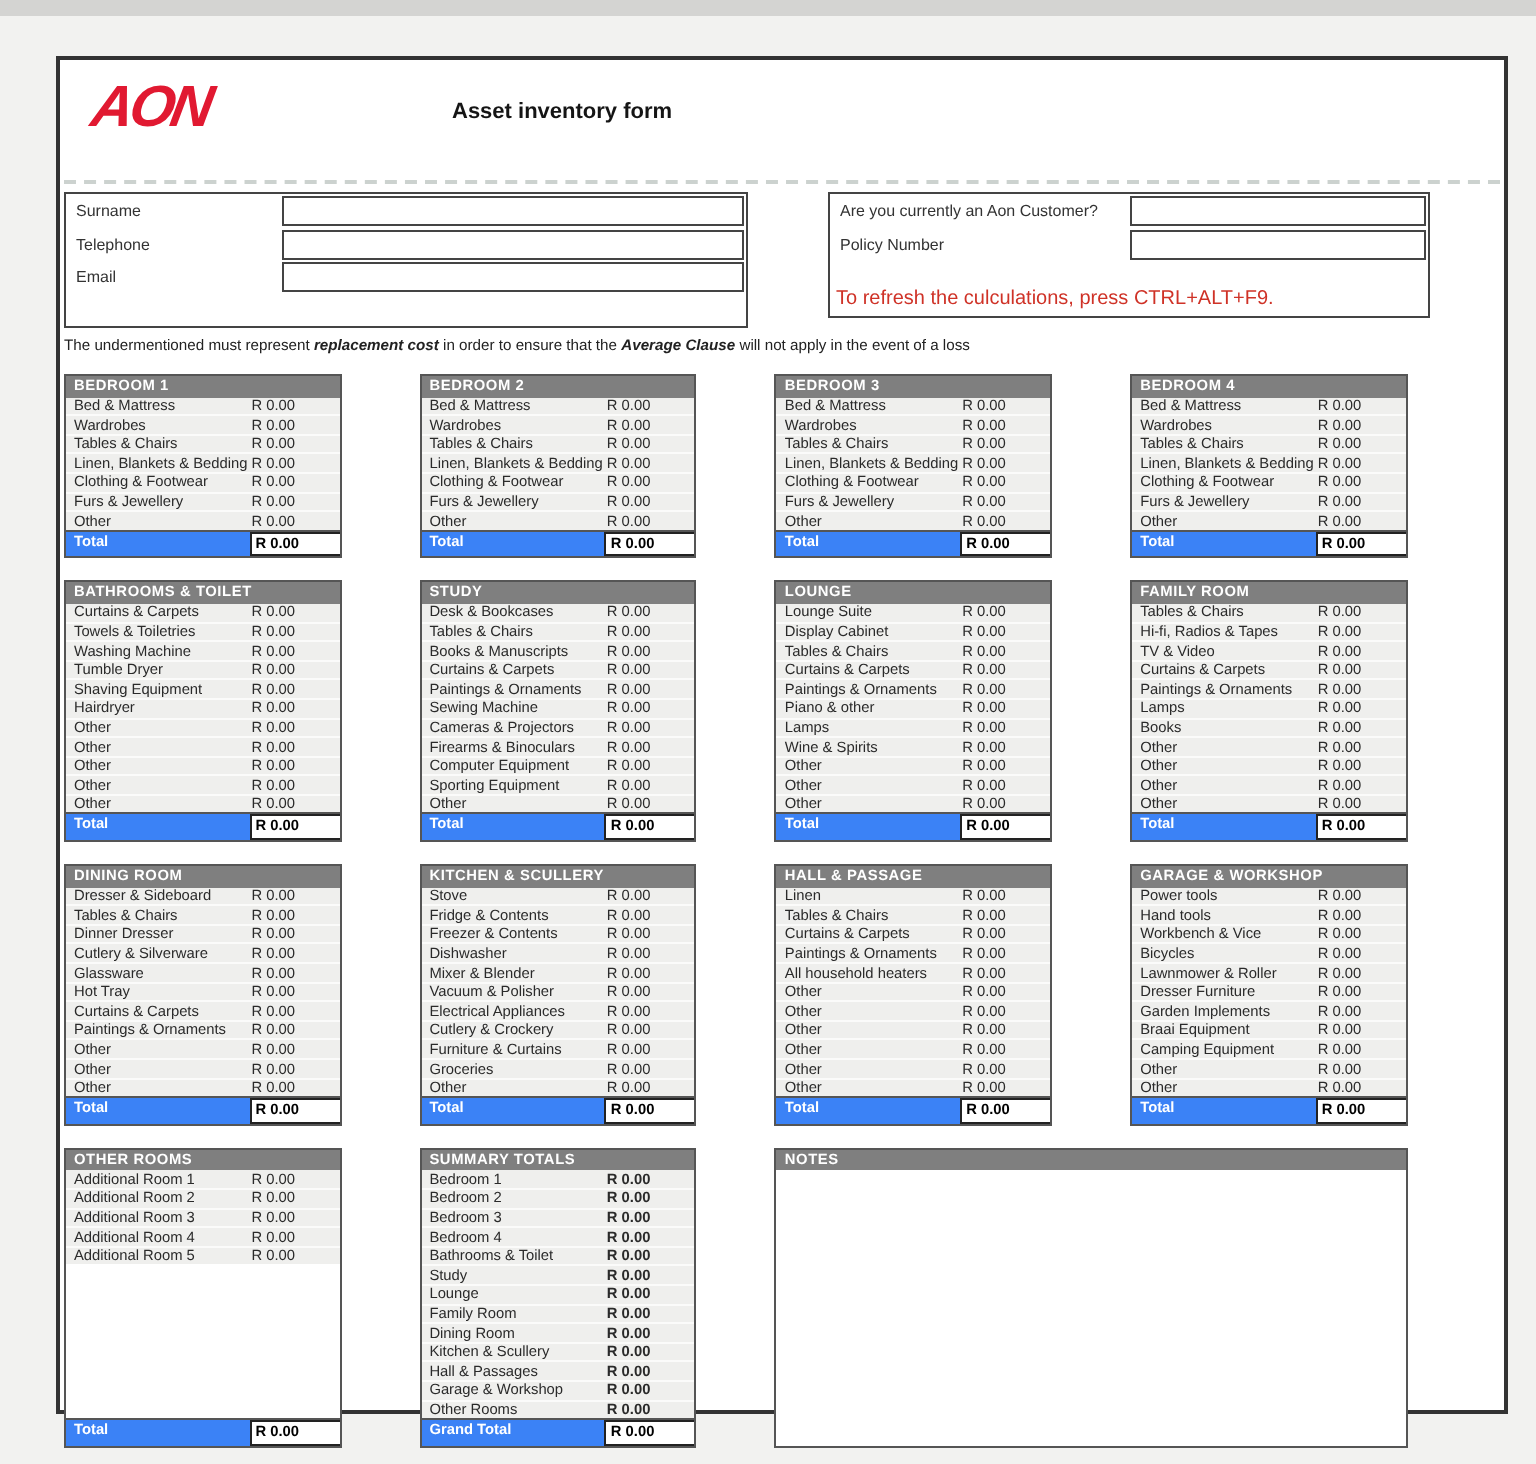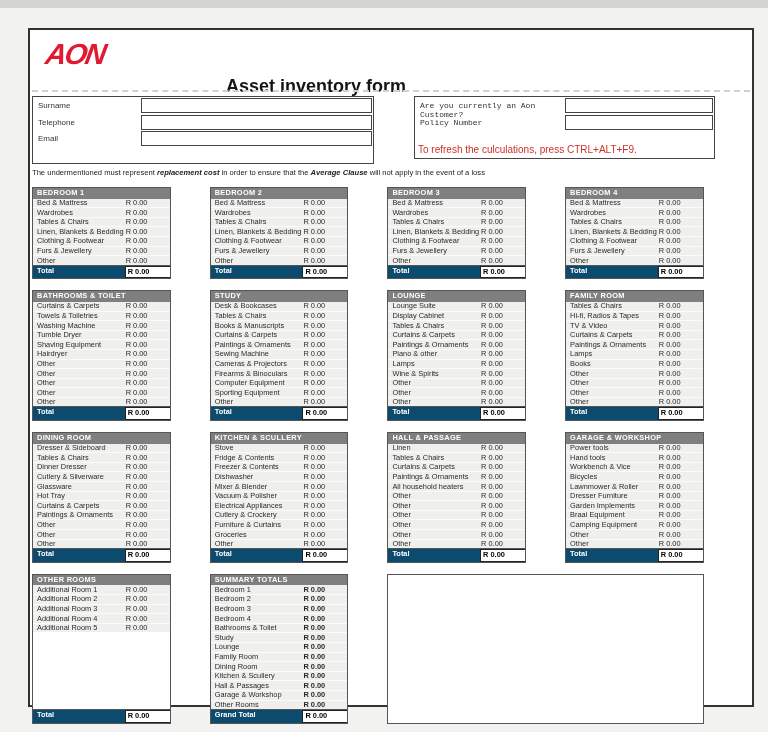--- a/index.html
+++ b/index.html
@@ -3,48 +3,48 @@
 <meta charset="utf-8">
 <style>
   * { margin:0; padding:0; box-sizing:border-box; font-family:"Liberation Sans", sans-serif; }
   html,body { width:768px; height:732px; background:#f2f2f0; position:relative; overflow:hidden; }
   .top-strip { position:absolute; top:0; left:0; right:0; height:8px; background:#d4d4d2; }
   .sheet { position:absolute; left:28px; top:28px; width:726px; height:679px; background:#fff; border:2px solid #333; }
 
   
   .brand-logo { position:absolute; left:16px; top:8px; font-style:italic; font-weight:bold;
     font-size:29px; color:#e11931; transform:skew(-10deg); letter-spacing:-2px; }
-  .page-title { position:absolute; left:196px; top:20px; font-weight:bold; font-size:18px; color:#151515;margin-top:26px; }
+  .page-title { position:absolute; left:196px; top:20px; font-weight:bold; font-size:11px; color:#151515; }
   .dash-divider { position:absolute; left:2px; right:2px; top:60px; border-top:2px dashed #ccd2cf; }
 
   
   .contact-left { position:absolute; left:2px; top:66px; width:342px; height:68px; border:1px solid #444; background:#fff; padding-top:1px; }
   .c-row { display:flex; height:16px; margin-bottom:0.5px; }
   .c-row .c-lbl { width:108px; font-size:8px; color:#333; padding:3px 0 0 5px; }
   .c-row input { flex:1; border:1px solid #444; background:#fff; height:15px; font-size:9px; padding:0 3px; margin-right:1px; outline:none; }
 
   .contact-right { position:absolute; left:384px; top:66px; width:301px; height:63px; border:1px solid #444; background:#fff; padding-top:1px; }
-  .contact-right .c-lbl { width:150px;font-family:Liberation Mono, monospace; }
+  .contact-right .c-lbl { width:150px; }
   .refresh-note { position:absolute; left:3px; bottom:3px; right:2px; color:#cf3227; font-size:10px; white-space:nowrap; }
 
   .instruction { position:absolute; left:2px; top:138px; font-size:7.6px; color:#222; }
 
   
   .grid { position:absolute; left:2px; top:157px; width:623px; display:grid;
     grid-template-columns:repeat(4,1fr); column-gap:39px; row-gap:11px; }
   .section { display:flex; flex-direction:column; border:1px solid #555; background:#fff; }
   .section.span2 { grid-column:3 / 5; }
   .sec-h { background:#7f7f7f; color:#fff; font-weight:bold; font-size:7.4px; line-height:8.6px;
     padding:1px 0 1px 4px; letter-spacing:.3px; }
   .sec-body .row { display:flex; background:#efefed; }
   .sec-body .row + .row { border-top:1px solid #fbfbfa; }
   .row .lbl { flex:1; font-size:7.4px; line-height:7.6px; padding:0.5px 2px 0.5px 4px; color:#2a2a2a; white-space:nowrap; overflow:hidden; }
   .row .val { width:44px; font-size:7.4px; line-height:7.6px; padding:0.5px 0; color:#2a2a2a; }
   .spacer { flex:1; background:#fff; }
-  .trow { display:flex; background:#0c4a6e; border-top:1px solid #555;gap:12px; }
+  .trow { display:flex; background:#3b82f6; border-top:1px solid #555;gap:12px; }
   .trow .lbl { flex:1; color:#fff; font-weight:bold; font-size:7.4px; line-height:8.6px; padding:1px 4px; }
   .trow .val { width:45px; background:#fff; color:#000; font-weight:bold; font-size:7.4px; line-height:8.6px;
     padding:1px 0 1px 2px; border:1px solid #222; border-right:none; }
   .section.bold-values .sec-body .val { font-weight:bold; }
 </style>
 </head>
 <body>
 
 <div class="top-strip"></div>
 
@@ -754,18 +754,19 @@
             <div class="val">R 0.00</div>
           </div>
         </div>
     <div class="spacer"></div>
   <div class="trow">
           <div class="lbl">Grand Total</div>
           <div class="val">R 0.00</div>
         </div>
       </div>
       <div class="section span2">
+    <div class="sec-h">NOTES</div>
     <div class="sec-body"></div>
     <div class="spacer"></div>
   </div>
     </div>
 
 </div>
 
 </body></html>

